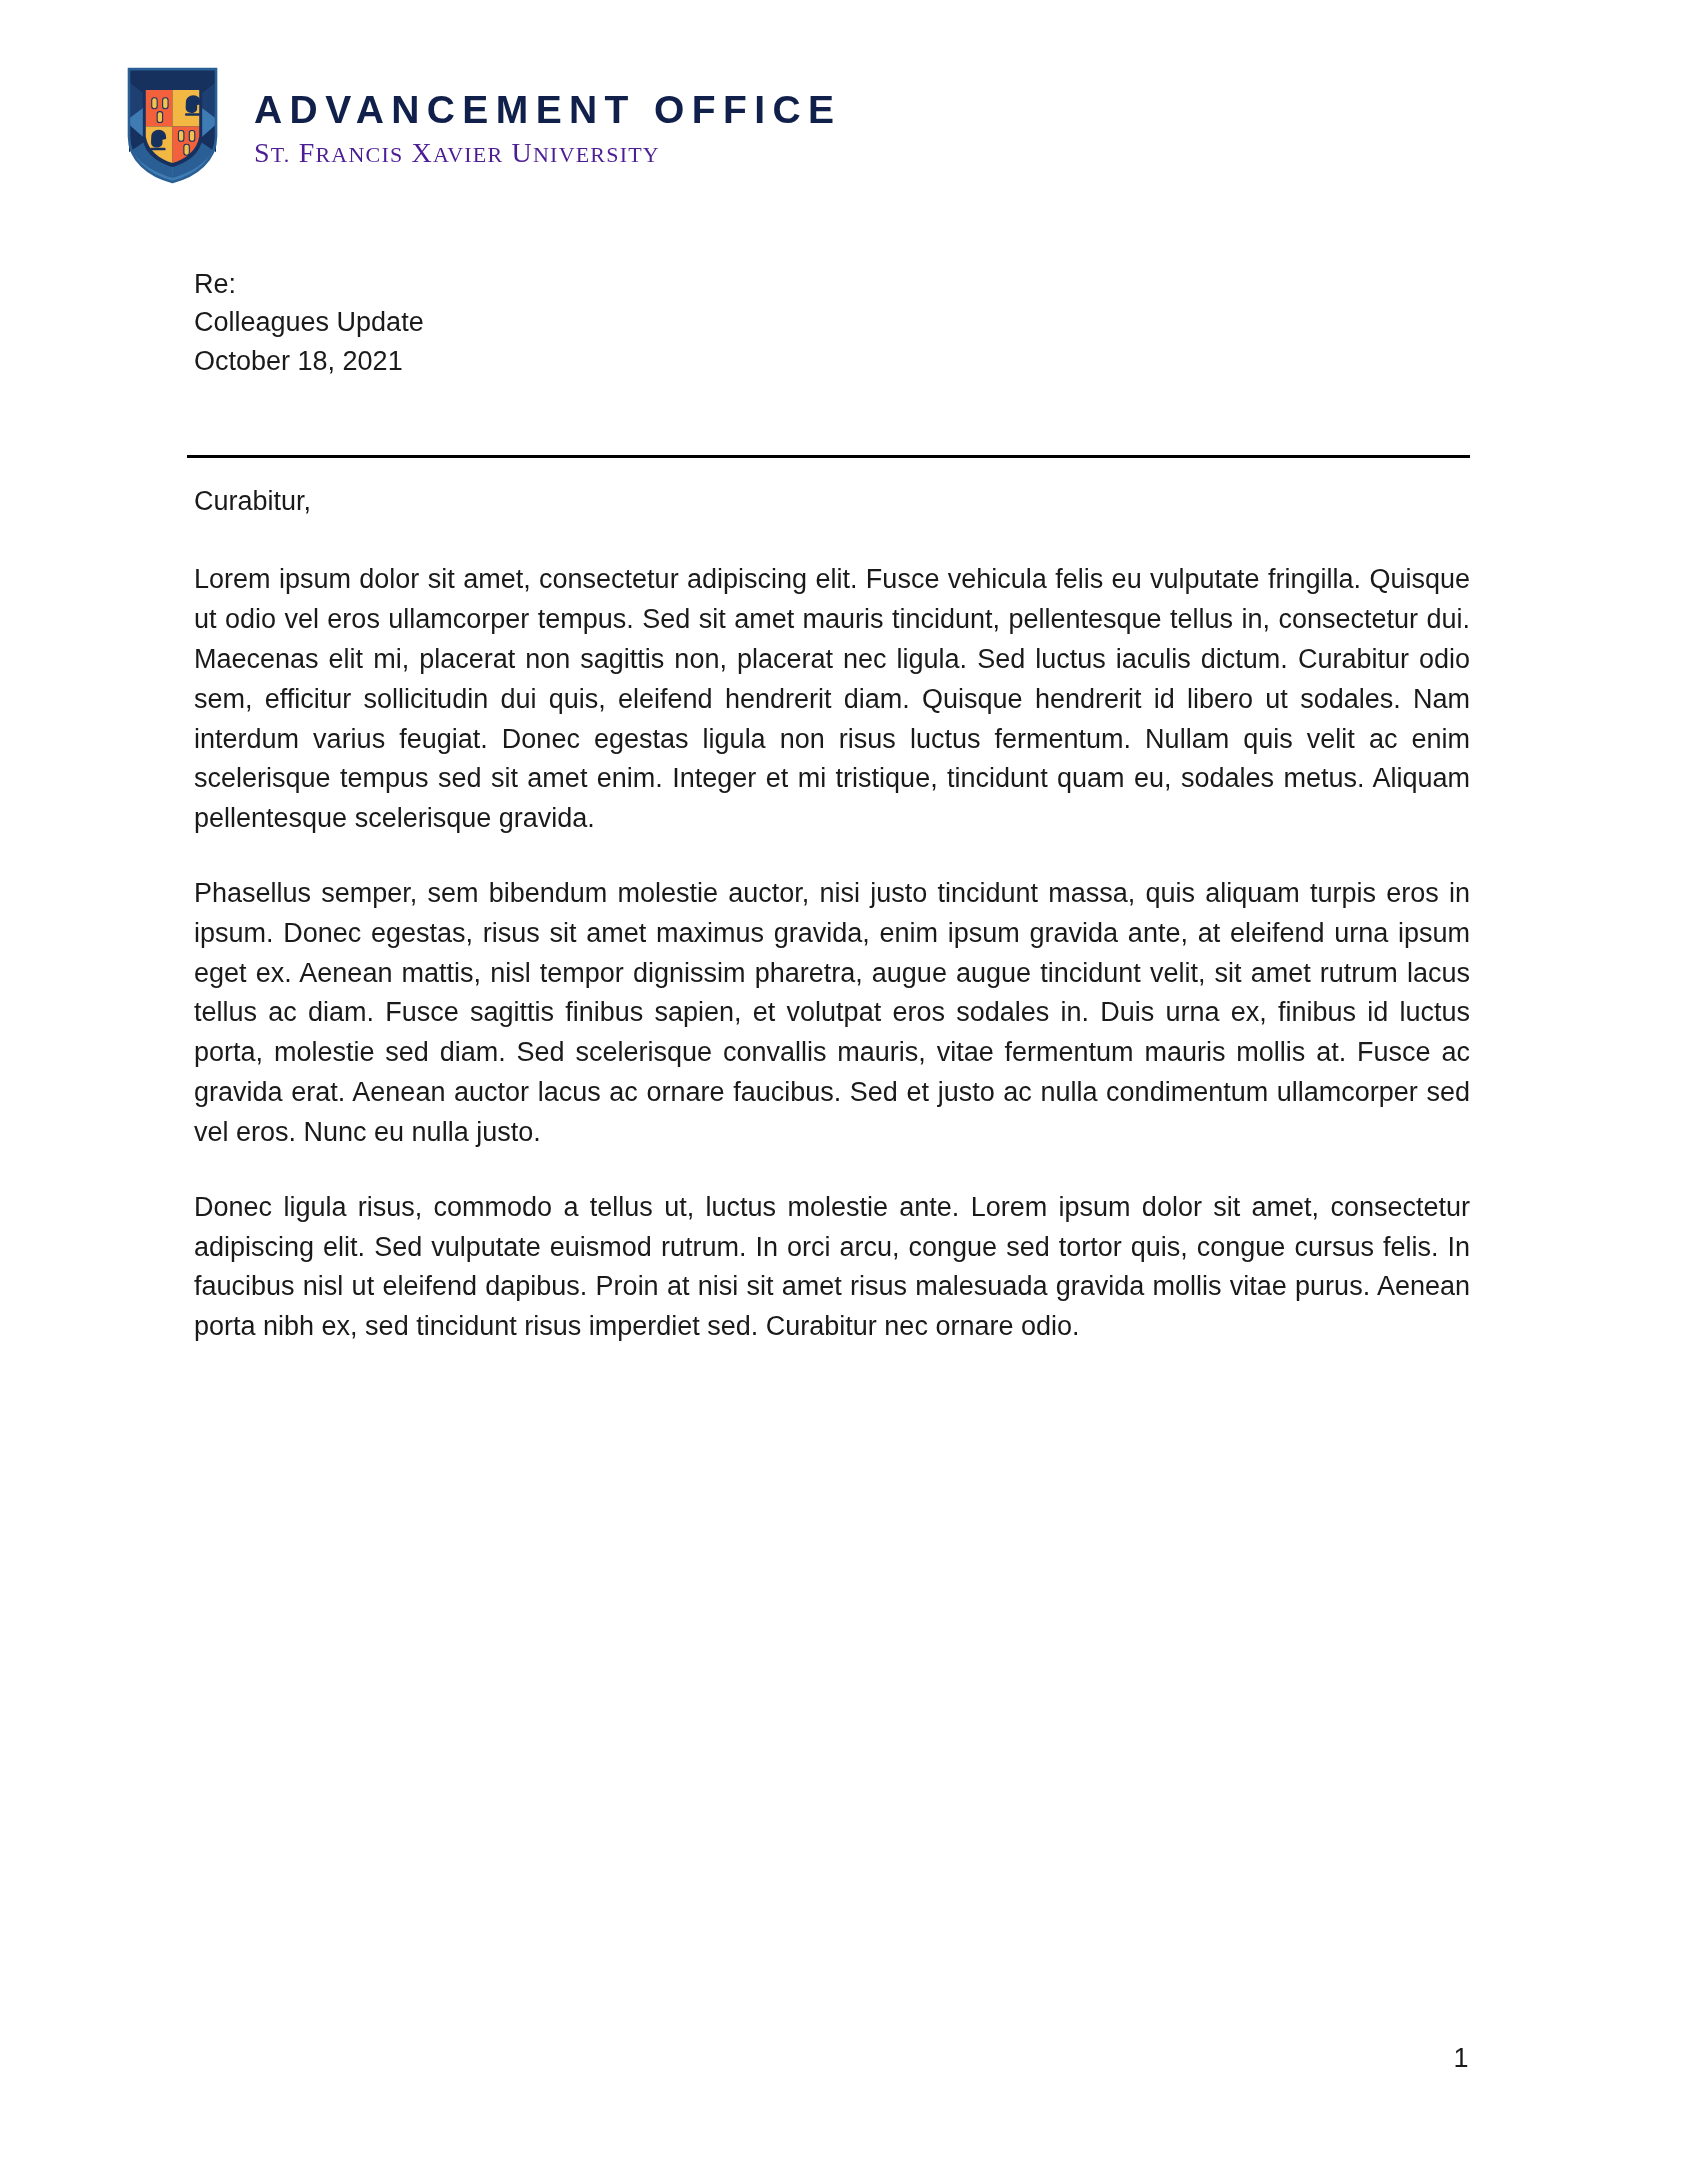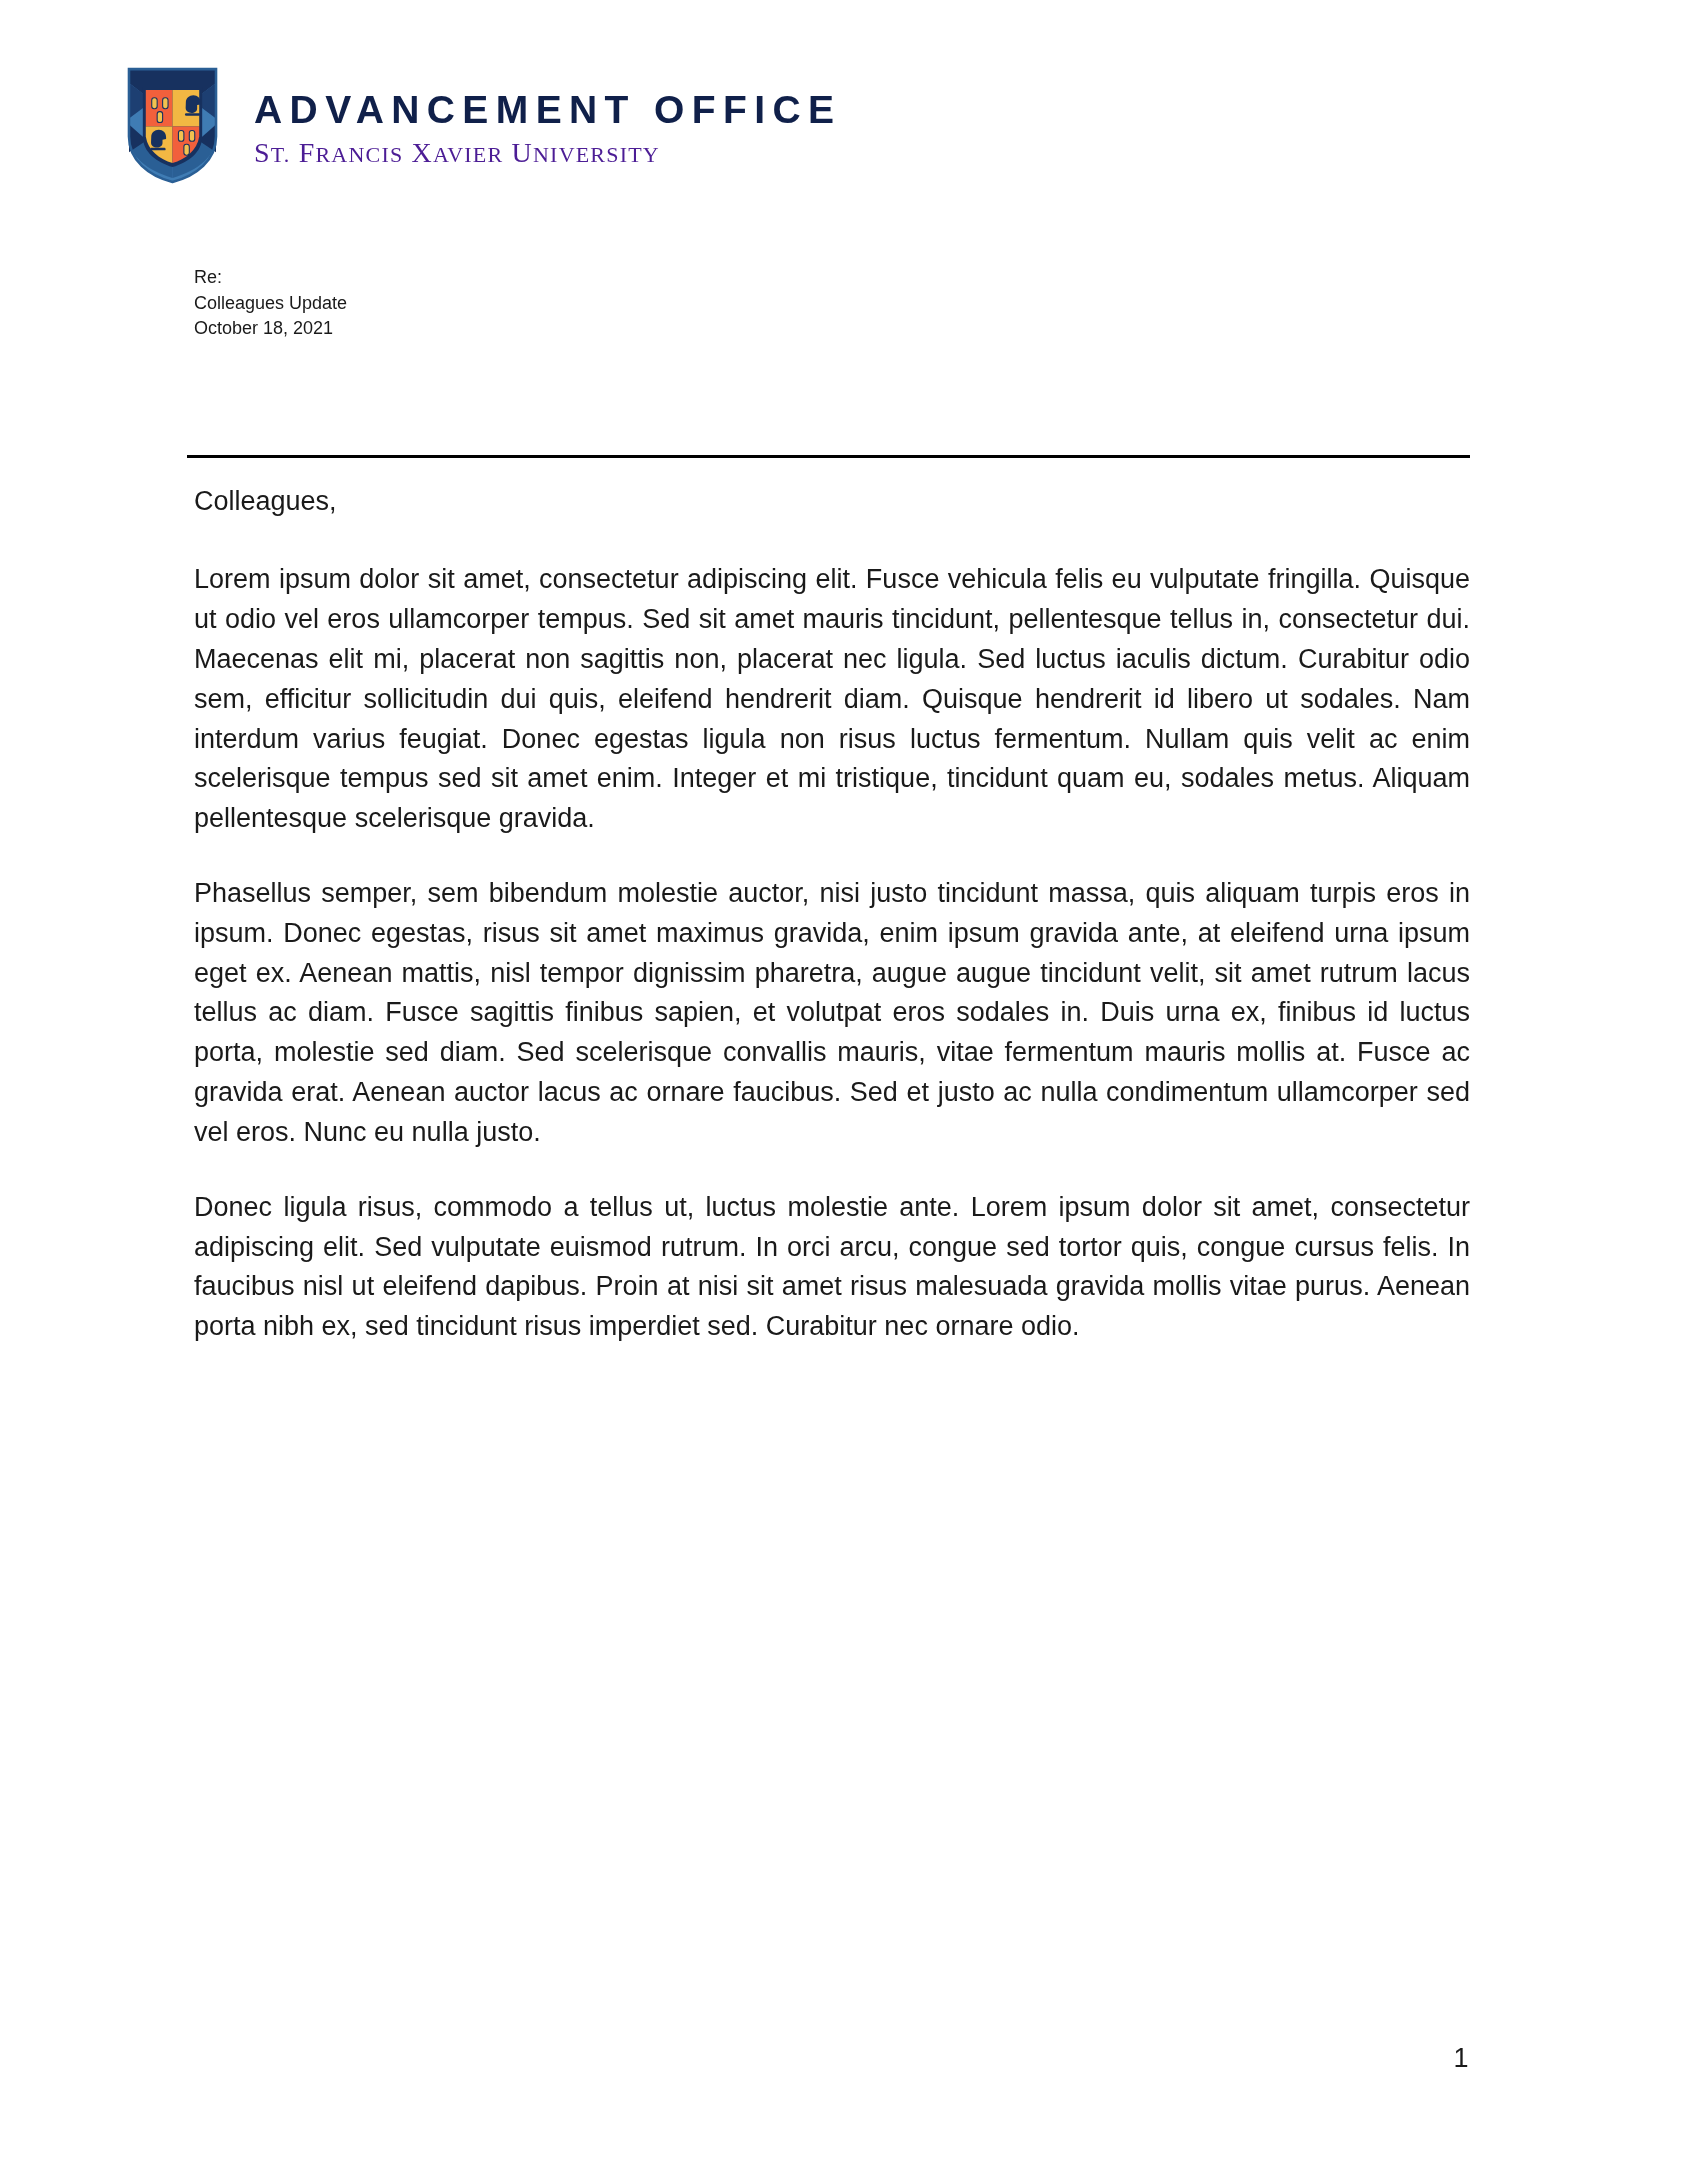--- a/index.html
+++ b/index.html
@@ -68,21 +68,21 @@
     white-space: nowrap;
   }
   .org-sub .cap { font-size: 28px; }
   .org-sub .sc  { font-size: 22px; }
 
   
   .ref-block {
     position: absolute;
     left: 194px;
     top: 265px;
-    font-size: 18px;
+    font-size: 27px;
     line-height: 1.42;
     color: #1a1a1a;
   }
   .ref-block div { white-space: nowrap; }
 
   
   .divider {
     position: absolute;
     left: 187px;
     top: 455px;
@@ -186,21 +186,21 @@
 
   <div class="ref-block">
     <div>Re:</div>
     <div>Colleagues Update</div>
     <div>October 18, 2021</div>
   </div>
 
   <div class="divider"></div>
 
   <div class="body-wrap">
-    <p class="salutation">Colleagues,</p>
+    <p class="salutation">Curabitur,</p>
     <p class="para">Lorem ipsum dolor sit amet, consectetur adipiscing elit. Fusce vehicula felis eu vulputate fringilla. Quisque ut odio vel eros ullamcorper tempus. Sed sit amet mauris tincidunt, pellentesque tellus in, consectetur dui. Maecenas elit mi, placerat non sagittis non, placerat nec ligula. Sed luctus iaculis dictum. Curabitur odio sem, efficitur sollicitudin dui quis, eleifend hendrerit diam. Quisque hendrerit id libero ut sodales. Nam interdum varius feugiat. Donec egestas ligula non risus luctus fermentum. Nullam quis velit ac enim scelerisque tempus sed sit amet enim. Integer et mi tristique, tincidunt quam eu, sodales metus. Aliquam pellentesque scelerisque gravida.</p>
     <p class="para">Phasellus semper, sem bibendum molestie auctor, nisi justo tincidunt massa, quis aliquam turpis eros in ipsum. Donec egestas, risus sit amet maximus gravida, enim ipsum gravida ante, at eleifend urna ipsum eget ex. Aenean mattis, nisl tempor dignissim pharetra, augue augue tincidunt velit, sit amet rutrum lacus tellus ac diam. Fusce sagittis finibus sapien, et volutpat eros sodales in. Duis urna ex, finibus id luctus porta, molestie sed diam. Sed scelerisque convallis mauris, vitae fermentum mauris mollis at. Fusce ac gravida erat. Aenean auctor lacus ac ornare faucibus. Sed et justo ac nulla condimentum ullamcorper sed vel eros. Nunc eu nulla justo.</p>
     <p class="para">Donec ligula risus, commodo a tellus ut, luctus molestie ante. Lorem ipsum dolor sit amet, consectetur adipiscing elit. Sed vulputate euismod rutrum. In orci arcu, congue sed tortor quis, congue cursus felis. In faucibus nisl ut eleifend dapibus. Proin at nisi sit amet risus malesuada gravida mollis vitae purus. Aenean porta nibh ex, sed tincidunt risus imperdiet sed. Curabitur nec ornare odio.</p>
   </div>
 
   <div class="page-number">1</div>
 
 </div>
 
 

